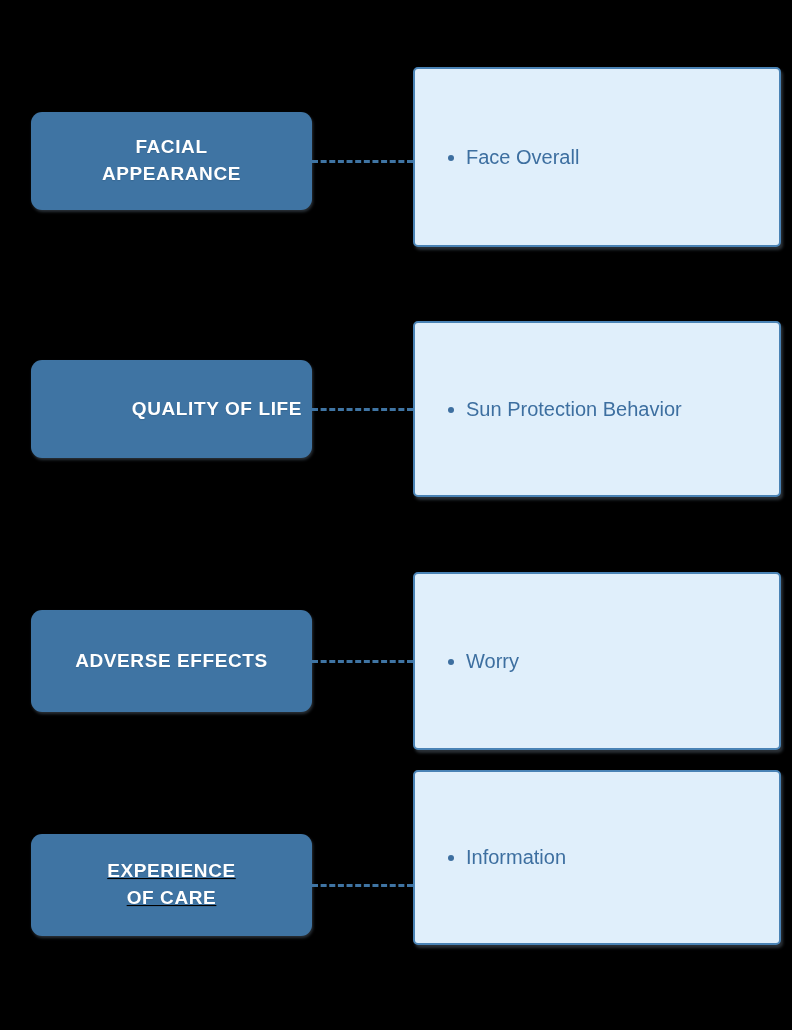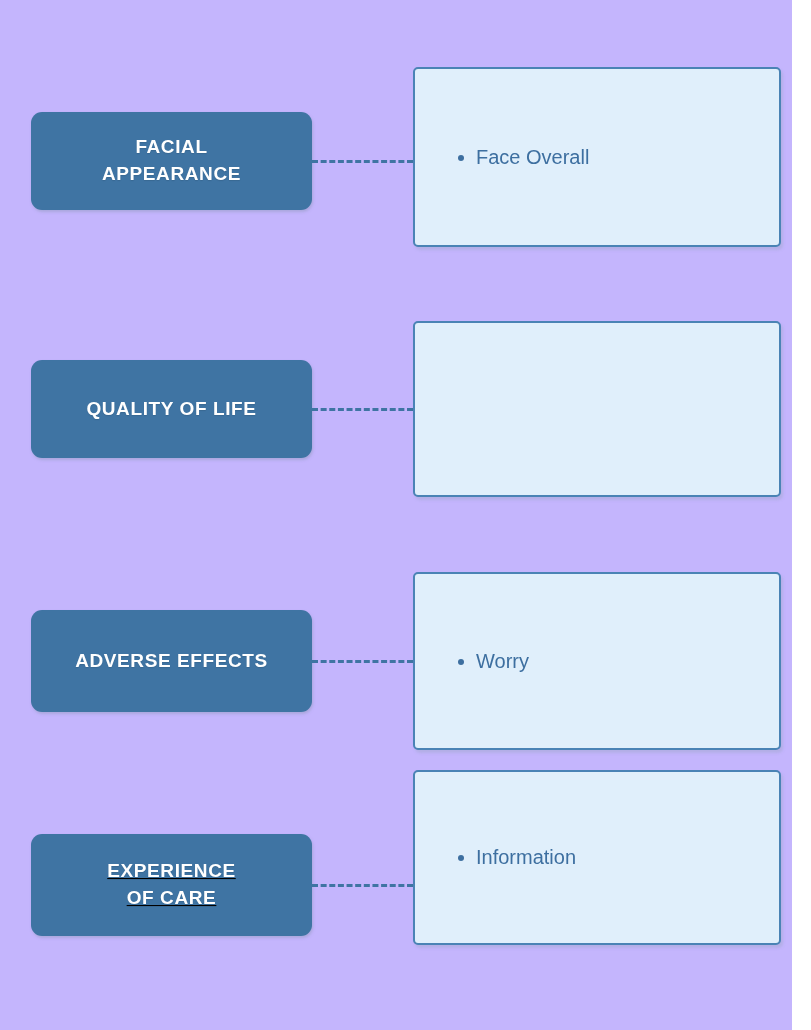--- a/index.html
+++ b/index.html
@@ -10,21 +10,21 @@
   body {
     width: 811px;
     height: 1030px;
     font-family: "Liberation Sans", sans-serif;
     overflow: hidden;
   }
   #diagram {
     position: relative;
     width: 792px;
     height: 1030px;
-    background: #c4b5fd;
+    background: #000000;
   }
 
   
   .row {
     position: absolute;
     left: 0;
     width: 811px;
   }
 
   
@@ -70,21 +70,21 @@
     background: #E0EFFB;
     border: 2px solid #4A83B5;
     border-radius: 5px;
     box-shadow: 2px 3px 3px rgba(140,160,180,0.30);
     box-sizing: border-box;
     display: flex;
     flex-direction: column;
     justify-content: center;
   }
   .item-list {
-    margin: 18px;
+    margin: 8px;
     padding: 0 16px 0 24px;
     list-style: none;
   }
   .item {
     position: relative;
     color: #3D6FA0;
     font-family: "Liberation Sans", sans-serif;
     font-size: 20px;
     line-height: 1.82;
     padding-left: 19px;
@@ -113,26 +113,27 @@
     </div>
     <div class="connector" style="top:160px;"></div>
     <div class="panel" style="top:67px; height:180px;">
       <ul class="item-list">
         <li class="item">Face Overall</li>
       </ul>
     </div>
   </div>
 
   <div class="row" style="top:0;">
-    <div class="label-box" style="top:360px; height:98px;">
+    <div class="label-box" style="top:360px; height:98px;justify-content:flex-end;">
       <span class="label-text">QUALITY OF LIFE</span>
     </div>
     <div class="connector" style="top:408px;"></div>
     <div class="panel" style="top:321px; height:176px;">
       <ul class="item-list">
+        <li class="item">Sun Protection Behavior</li>
       </ul>
     </div>
   </div>
 
   <div class="row" style="top:0;">
     <div class="label-box" style="top:610px; height:102px;align-items:center;">
       <span class="label-text">ADVERSE EFFECTS</span>
     </div>
     <div class="connector" style="top:660px;"></div>
     <div class="panel" style="top:572px; height:178px;">

